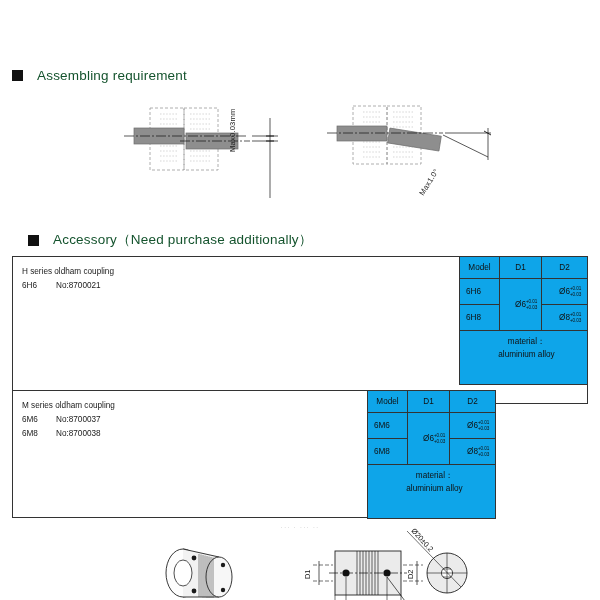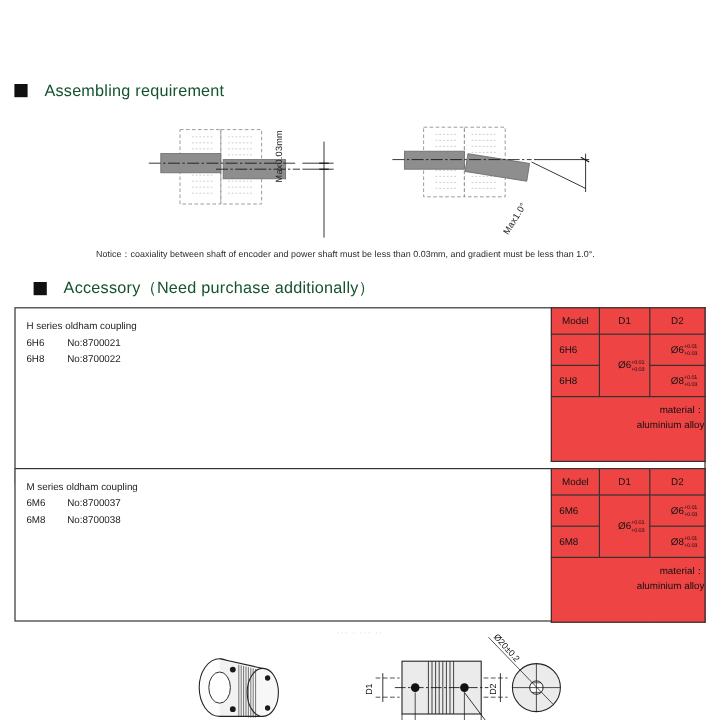--- a/index.html
+++ b/index.html
@@ -87,21 +87,21 @@
   }
 
   
   .panel {
     position: absolute;
     border: 1px solid #333;
     box-sizing: border-box;
     background: #fff;
   }
   #panel-h { left: 12px; top: 256px; width: 576px; height: 148px; }
-  #panel-m { left: 12px; top: 390px; width: 576px; height: 128px; }
+  #panel-m { left: 12px; top: 390px; width: 484px; height: 128px; }
 
   .panel-text {
     position: absolute;
     left: 9px;
     top: 8px;
     font-size: 8.2px;
     line-height: 14.2px;
     color: #1a1a1a;
     white-space: nowrap;
   }
@@ -114,40 +114,40 @@
   }
 
   
   .spec-table {
     position: absolute;
     top: -1px;
     right: -1px;
     border-collapse: collapse;
     font-size: 8.2px;
     color: #111;
-    background: #ef4444;
+    background: #0ea5e9;
   }
   .spec-table td, .spec-table th {
     border: 1px solid #333;
     box-sizing: border-box;
     font-weight: normal;
     text-align: center;
     padding: 0;
   }
   .spec-table .c-model { width: 40px; }
   .spec-table .c-d1 { width: 42px; }
   .spec-table .c-d2 { width: 46px; }
   .spec-table .r-head td { height: 22px; }
   .spec-table .r-data td { height: 26px; }
   .spec-table td.model-cell {
     text-align: left;
     padding-left: 6px;
   }
   .spec-table td.material-cell {
-    text-align: right;
+    text-align: center;
     padding: 5px 0 0 6px;
     vertical-align: top;
     line-height: 12.5px;
     height: 54px;
   }
   .tol {
     display: inline-block;
     position: relative;
     white-space: nowrap;
     text-align: center;
@@ -243,36 +243,32 @@
       <path d="M2 35 L118 35" stroke="#111" stroke-width="0.7" stroke-dasharray="10,2,2,2"></path>
 
       <path d="M120 35 L166 35" stroke="#111" stroke-width="0.7"></path>
       <path d="M118 37 L163 59" stroke="#111" stroke-width="0.7"></path>
       <path d="M163 30 L163 62" stroke="#111" stroke-width="0.7"></path>
       <path d="M159 33 L166 37" stroke="#111" stroke-width="0.9"></path>
     </svg>
   </div>
   <div class="rlabel-max10">Max1.0°</div>
 
-  <div id="notice">Notice：coaxiality between shaft of encoder and power shaft must be less than 0.03mm, and gradient must be less than 1.0°.</div>
 
   <div class="section-head" id="head-accessory">
     <span class="bullet-square"></span>
     <span class="section-title">Accessory（Need purchase additionally）</span>
   </div>
 
   <div class="panel" id="panel-h">
 
     <div class="panel-text">
       <div>H series oldham coupling</div>
       <div>
         <span class="pn pn-model">6H6</span><span class="pn">No:8700021</span>
-      </div>
-      <div>
-        <span class="pn pn-model">6H8</span><span class="pn">No:8700022</span>
       </div>
     </div>
 
     <div class="dwg" id="dwg-h-iso">
       <svg width="86" height="62" viewBox="0 0 86 62">
         <ellipse cx="22" cy="28" rx="17" ry="24" fill="#fdfdfd" stroke="#222" stroke-width="0.9"></ellipse>
         <path d="M22 4 L58 12 L58 52 L22 52" fill="#f2f2f2" stroke="#222" stroke-width="0.9"></path>
         <ellipse cx="58" cy="32" rx="13" ry="20" fill="#f7f7f7" stroke="#222" stroke-width="0.9"></ellipse>
         <ellipse cx="22" cy="28" rx="9" ry="13" fill="#ffffff" stroke="#222" stroke-width="0.8"></ellipse>
 

